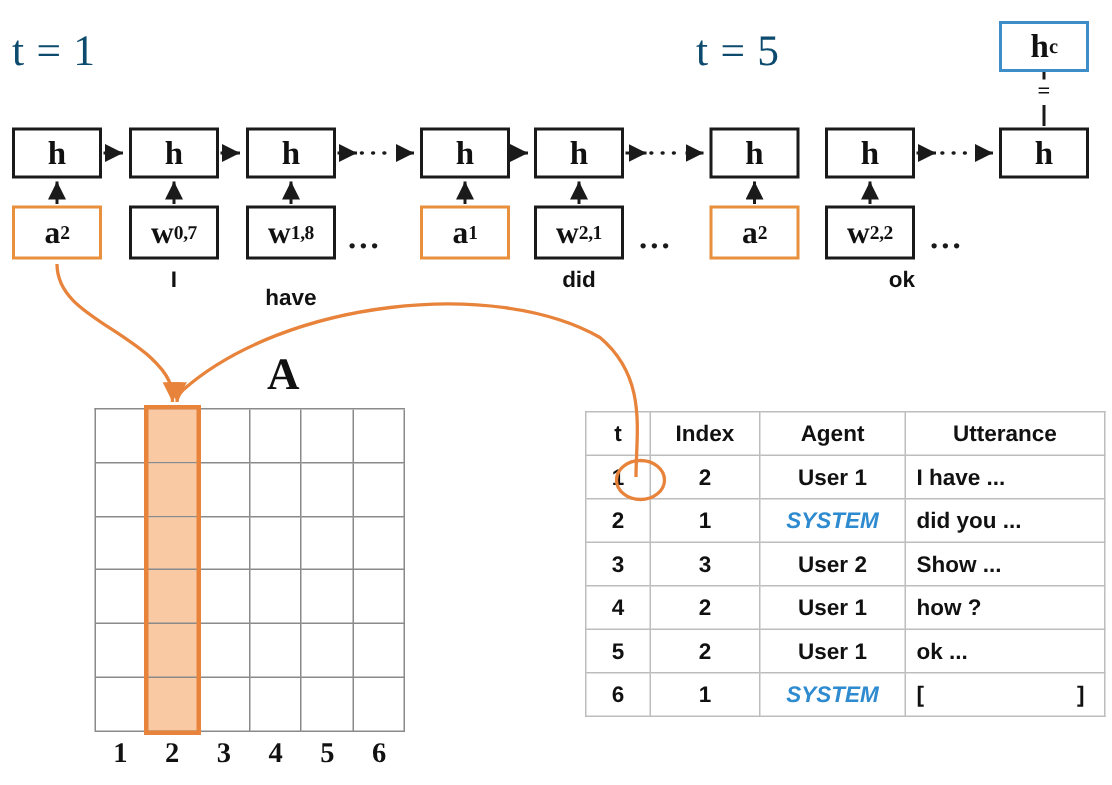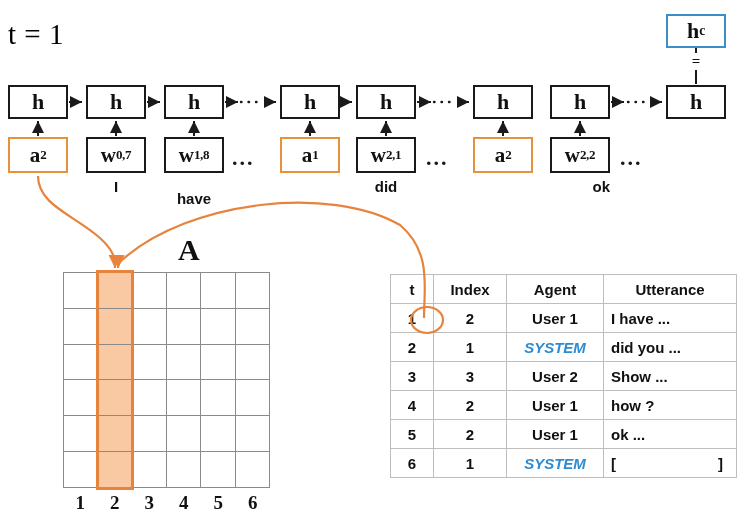--- a/index.html
+++ b/index.html
@@ -16,21 +16,21 @@
     height: 523px;
     background: #ffffff;
     overflow: hidden;
   }
   .abs { position: absolute; }
 
   
   .tlabel {
     font-family: "Liberation Serif", serif;
     font-size: 29px;
-    color: #000000;
+    color: #0c4a6e;
     letter-spacing: 0.5px;
     white-space: nowrap;
   }
 
   
   .box {
     box-sizing: border-box;
     border: 2.5px solid #1a1a1a;
     background: #ffffff;
     display: flex;
@@ -179,20 +179,21 @@
     height: 523px;
     pointer-events: none;
   }
 </style>
 </head>
 <body>
 
 <div id="canvas">
 
   <div class="abs tlabel" style="left:8px; top:18px;">t = 1</div>
+  <div class="abs tlabel" style="left:464px; top:18px;">t = 5</div>
 
   <div class="abs box box-h box-blue" style="left:666px; top:14px;">
     <span>h</span>
       <span class="sub">c</span>
   </div>
   <div class="abs eqsign" style="left:666px; top:53px;">=</div>
 
   <div class="abs box box-h" style="left:8px;   top:85px;">
       <span>h</span>
     </div>

